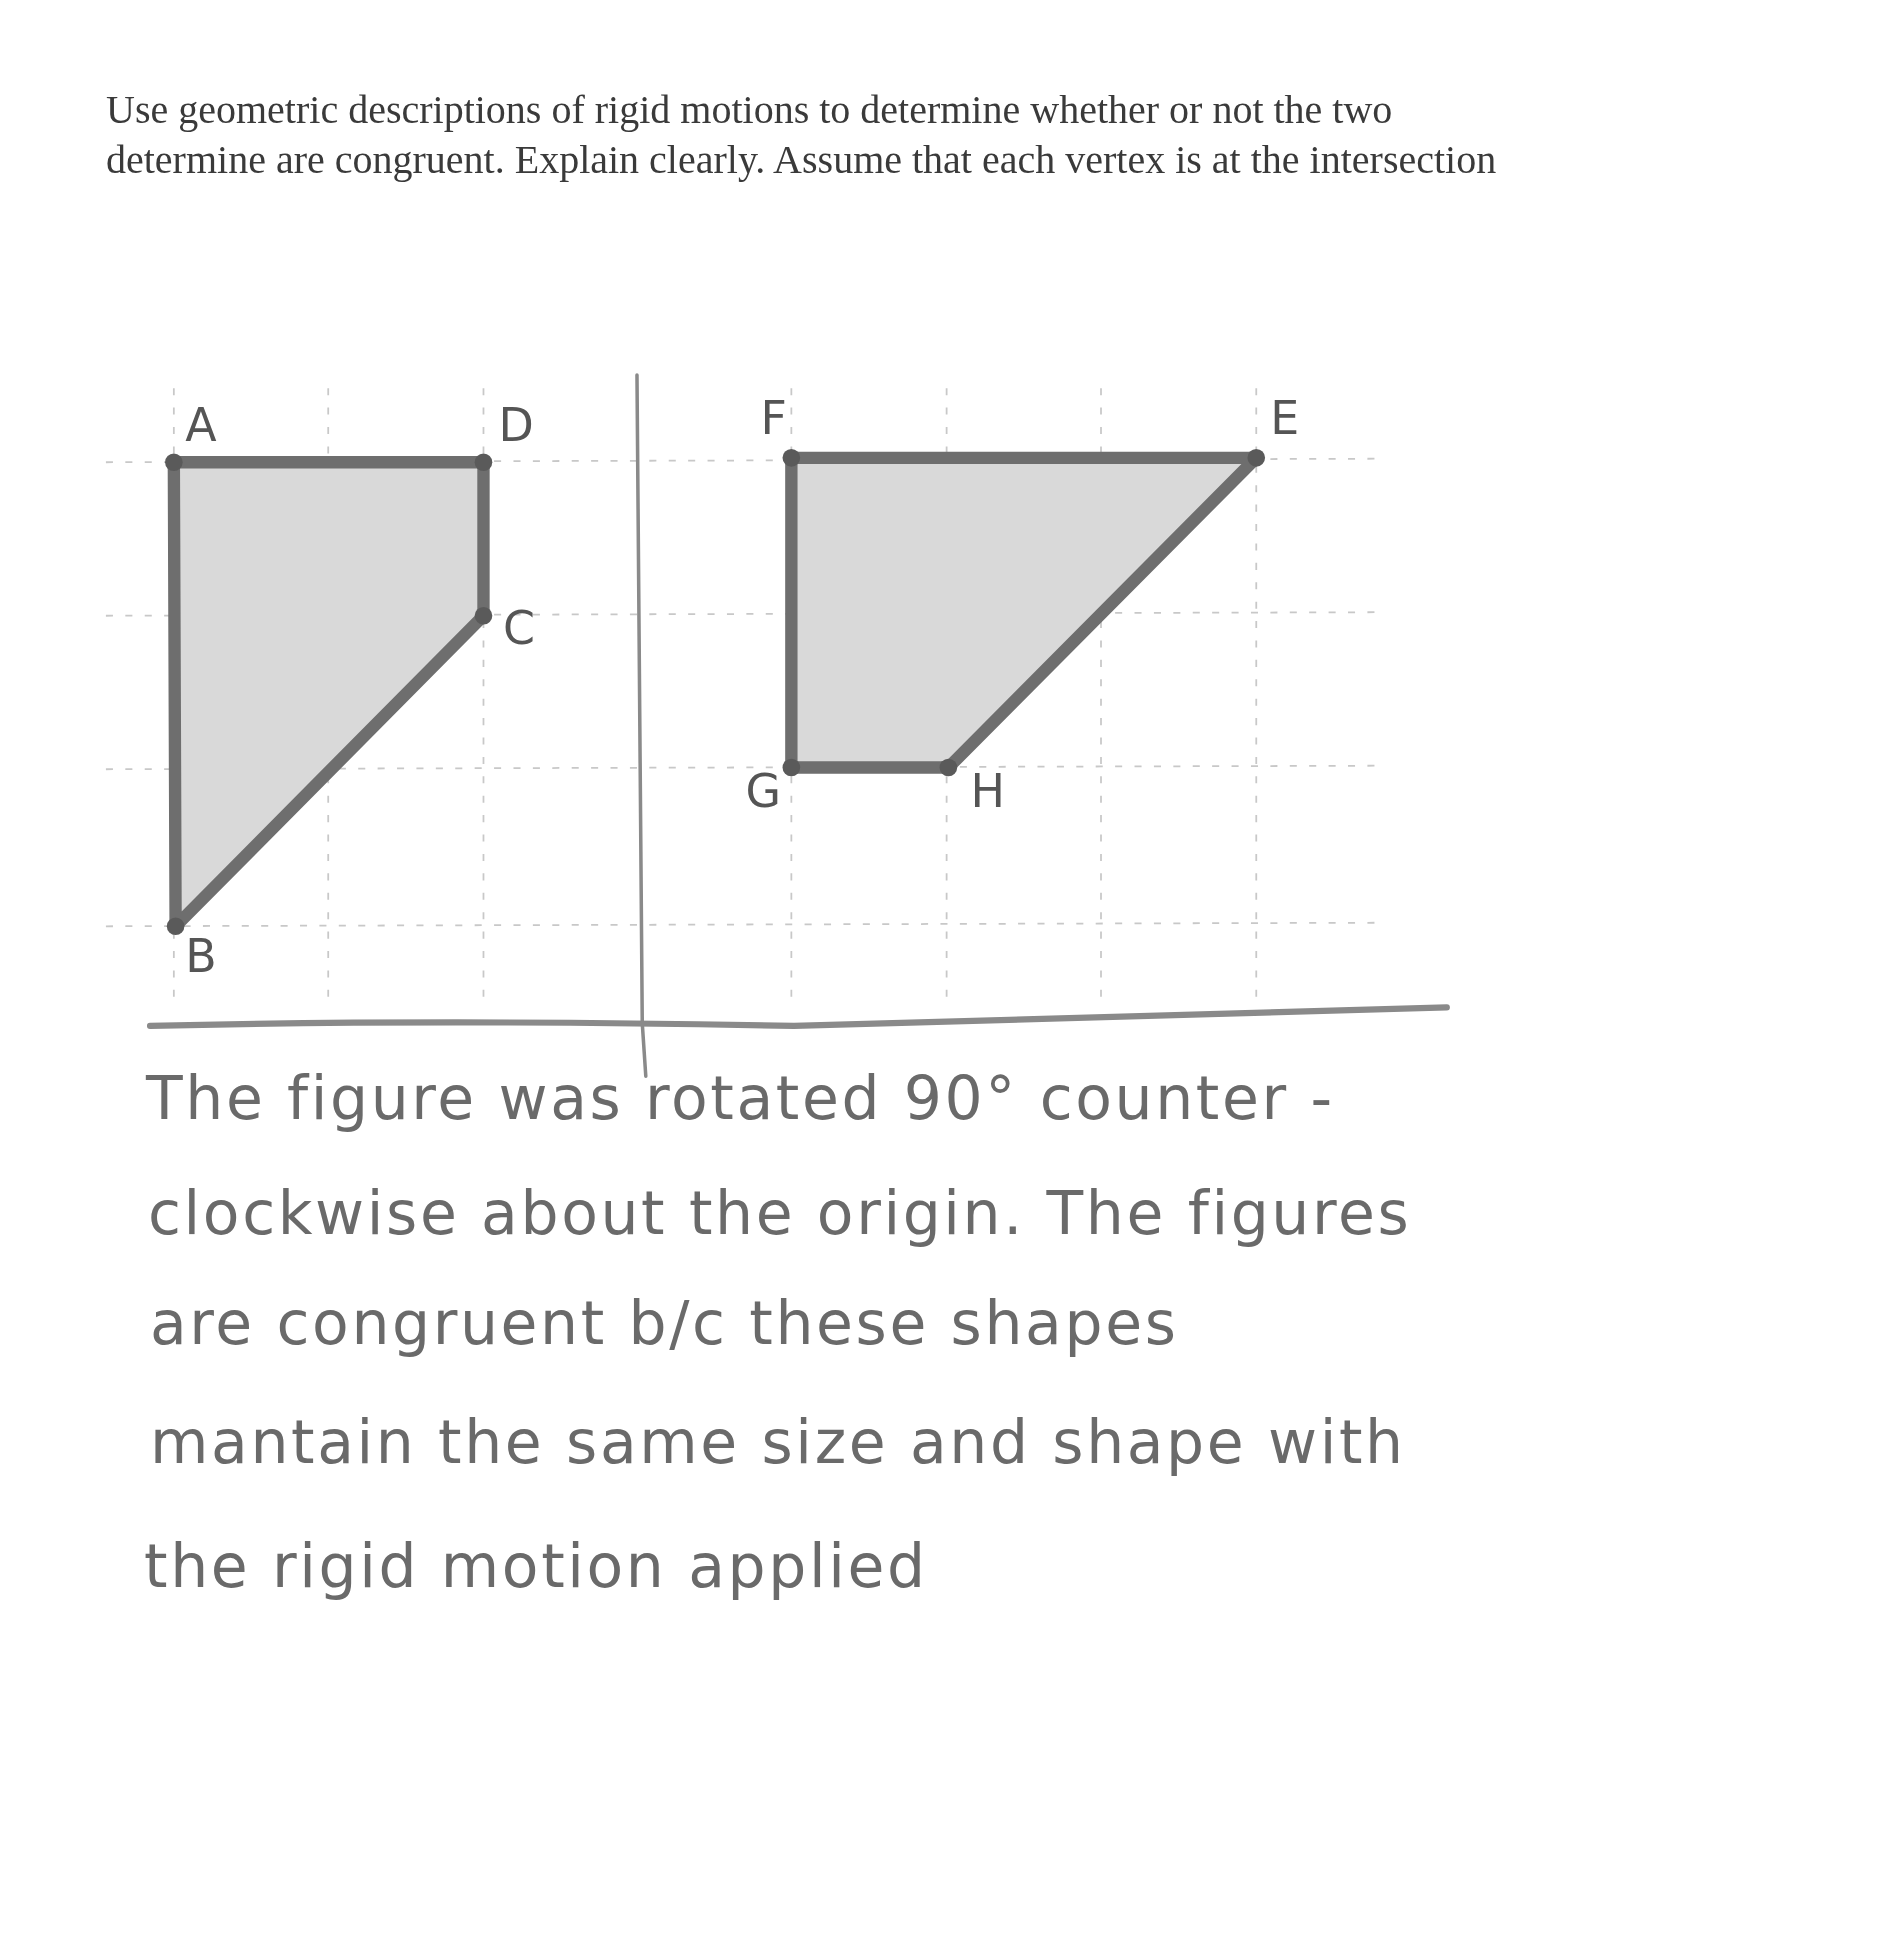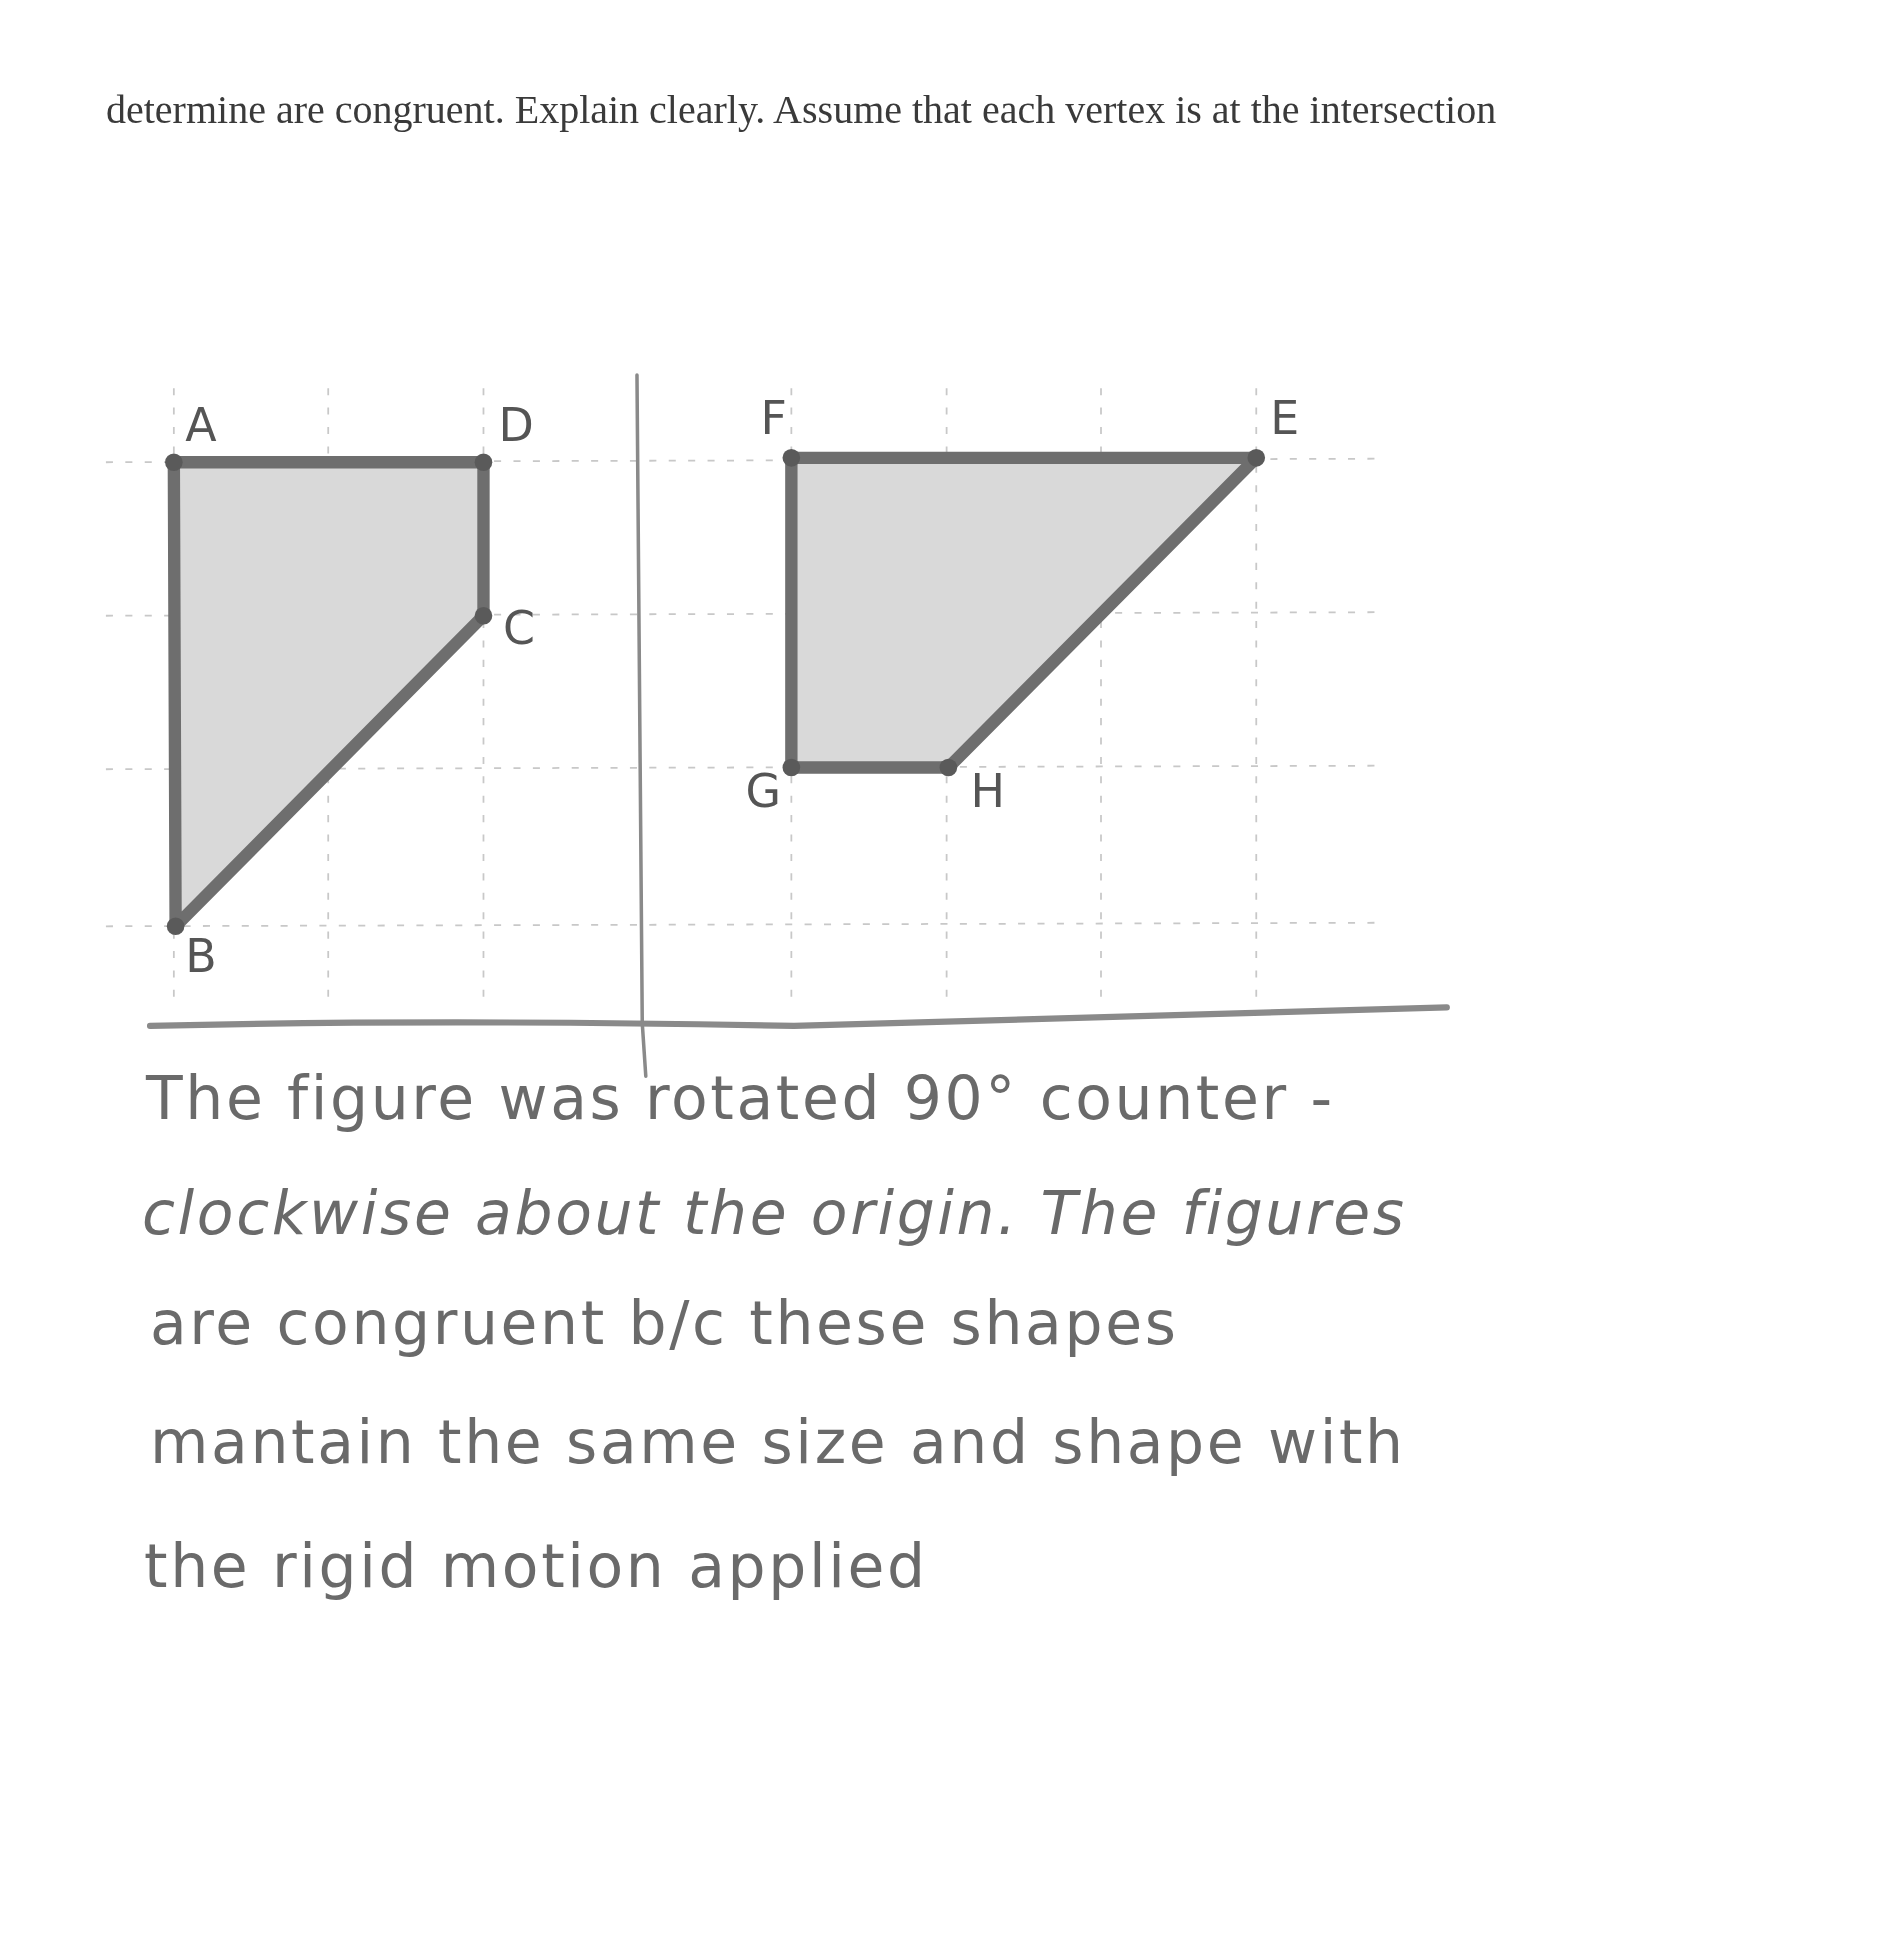--- a/index.html
+++ b/index.html
@@ -17,20 +17,21 @@
     font-weight:normal;
   }
   .label {
     font-family:"DejaVu Sans", sans-serif; font-size:52px; fill:#555555;
   }
 </style>
 </head>
 <body>
 
 <div class="prompt">
+  <span class="line">Use geometric descriptions of rigid motions to determine whether or not the two</span>
   <span class="line">determine are congruent. Explain clearly. Assume that each vertex is at the intersection</span>
 </div>
 
 <svg id="figure" width="1895" height="1954" viewBox="0 0 2148 2215">
 
   <g stroke="#c8c8c8" stroke-width="2" stroke-dasharray="8 14" fill="none">
 
     <line x1="120" y1="524" x2="1560" y2="520"></line>
     <line x1="120" y1="698" x2="1560" y2="694"></line>
     <line x1="120" y1="872" x2="1560" y2="868"></line>
@@ -70,17 +71,17 @@
     <circle cx="1075" cy="870" r="10" fill="#5a5a5a"></circle>
     <circle cx="897" cy="870" r="10" fill="#5a5a5a"></circle>
     <text class="label" x="862" y="492">F</text>
     <text class="label" x="1440" y="492">E</text>
     <text class="label" x="1100" y="915">H</text>
     <text class="label" x="845" y="915">G</text>
   </g>
 </svg>
 
 <div class="hand" style="left:146px; top:1063px;">The figure  was  rotated  90°  counter -</div>
-<div class="hand" style="left:142px; top:1178px;font-style:italic;">clockwise  about  the  origin.   The  figures</div>
+<div class="hand" style="left:148px; top:1178px;">clockwise  about  the  origin.   The  figures</div>
 <div class="hand" style="left:150px; top:1288px;">are  congruent  b/c  these  shapes</div>
 <div class="hand" style="left:150px; top:1407px;">mantain  the  same  size  and  shape  with</div>
 <div class="hand" style="left:144px; top:1531px;">the  rigid  motion  applied</div>
 
 
 </body></html>

